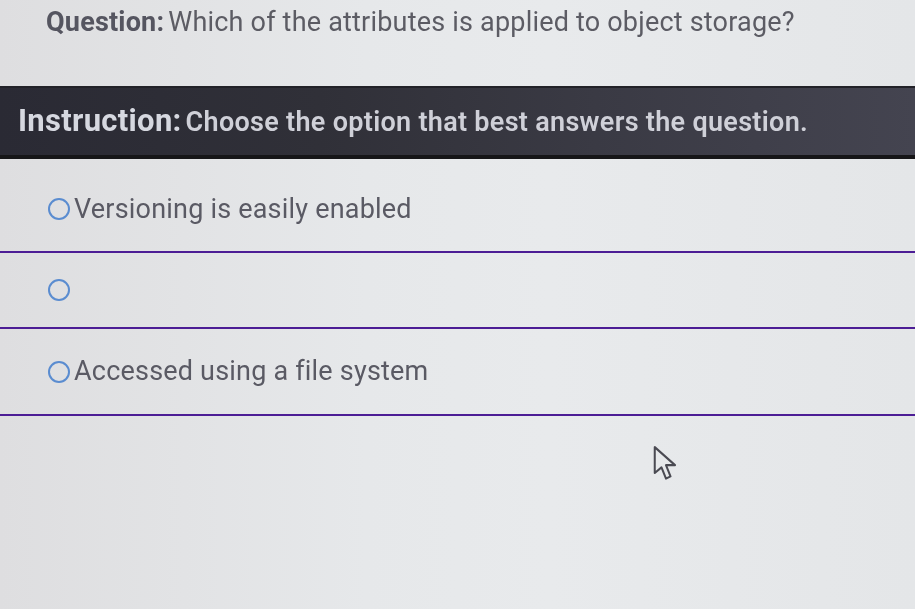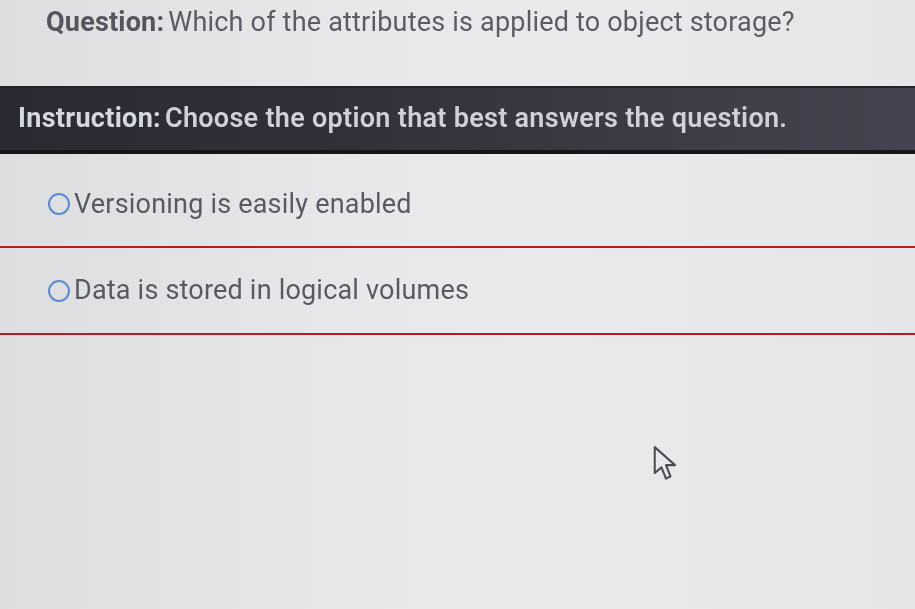--- a/index.html
+++ b/index.html
@@ -30,38 +30,38 @@
     }
     .instruction-bar {
       background: #2e2e38;
       background: linear-gradient(90deg, #2a2a34 0%, #303038 35%, #3a3a44 65%, #444450 100%);
       padding: 14px 18px 16px 18px;
       border-top: 2px solid #222228;
       border-bottom: 4px solid #161618;
     }
     .instr-label {
       font-weight: 700;
-      font-size: 27px;
+      font-size: 31px;
       color: #d6d8e0;
       letter-spacing: 0.3px;
     }
     .instr-text {
       font-weight: 600;
       font-size: 27px;
       color: #cfd0d8;
       letter-spacing: 0.3px;
     }
     .options {
       padding: 0;
     }
     .opt-row {
       display: flex;
       align-items: center;
       padding: 26px 0 26px 48px;
-      border-bottom: 2px solid #b91c1c;
+      border-bottom: 2px solid #4c1d95;
       gap: 4px;
       cursor: pointer;
     }
     .opt-row:first-child { padding-top: 34px; }
     .radio {
       width: 22px;
       height: 22px;
       border: 2.5px solid #5a8cd0;
       border-radius: 50%;
       flex: 0 0 auto;
@@ -98,22 +98,25 @@
 
 <div class="options">
 
   <label class="opt-row">
     <span class="radio"></span>
     <span class="opt-text">Versioning is easily enabled</span>
   </label>
 
   <label class="opt-row">
     <span class="radio"></span>
-    <span class="opt-text">Data is stored in logical volumes</span>
   </label>
 
+  <label class="opt-row">
+    <span class="radio"></span>
+    <span class="opt-text">Accessed using a file system</span>
+  </label>
 
 
 </div>
 
 <svg class="cursor-icon" viewBox="0 0 24 32">
   <path d="M2 1 L2 24 L8 19 L12 29 L16 27 L12 17 L20 17 Z" fill="none" stroke="currentColor" stroke-width="1.8" stroke-linejoin="round"></path>
 </svg>
 
 </body></html>

